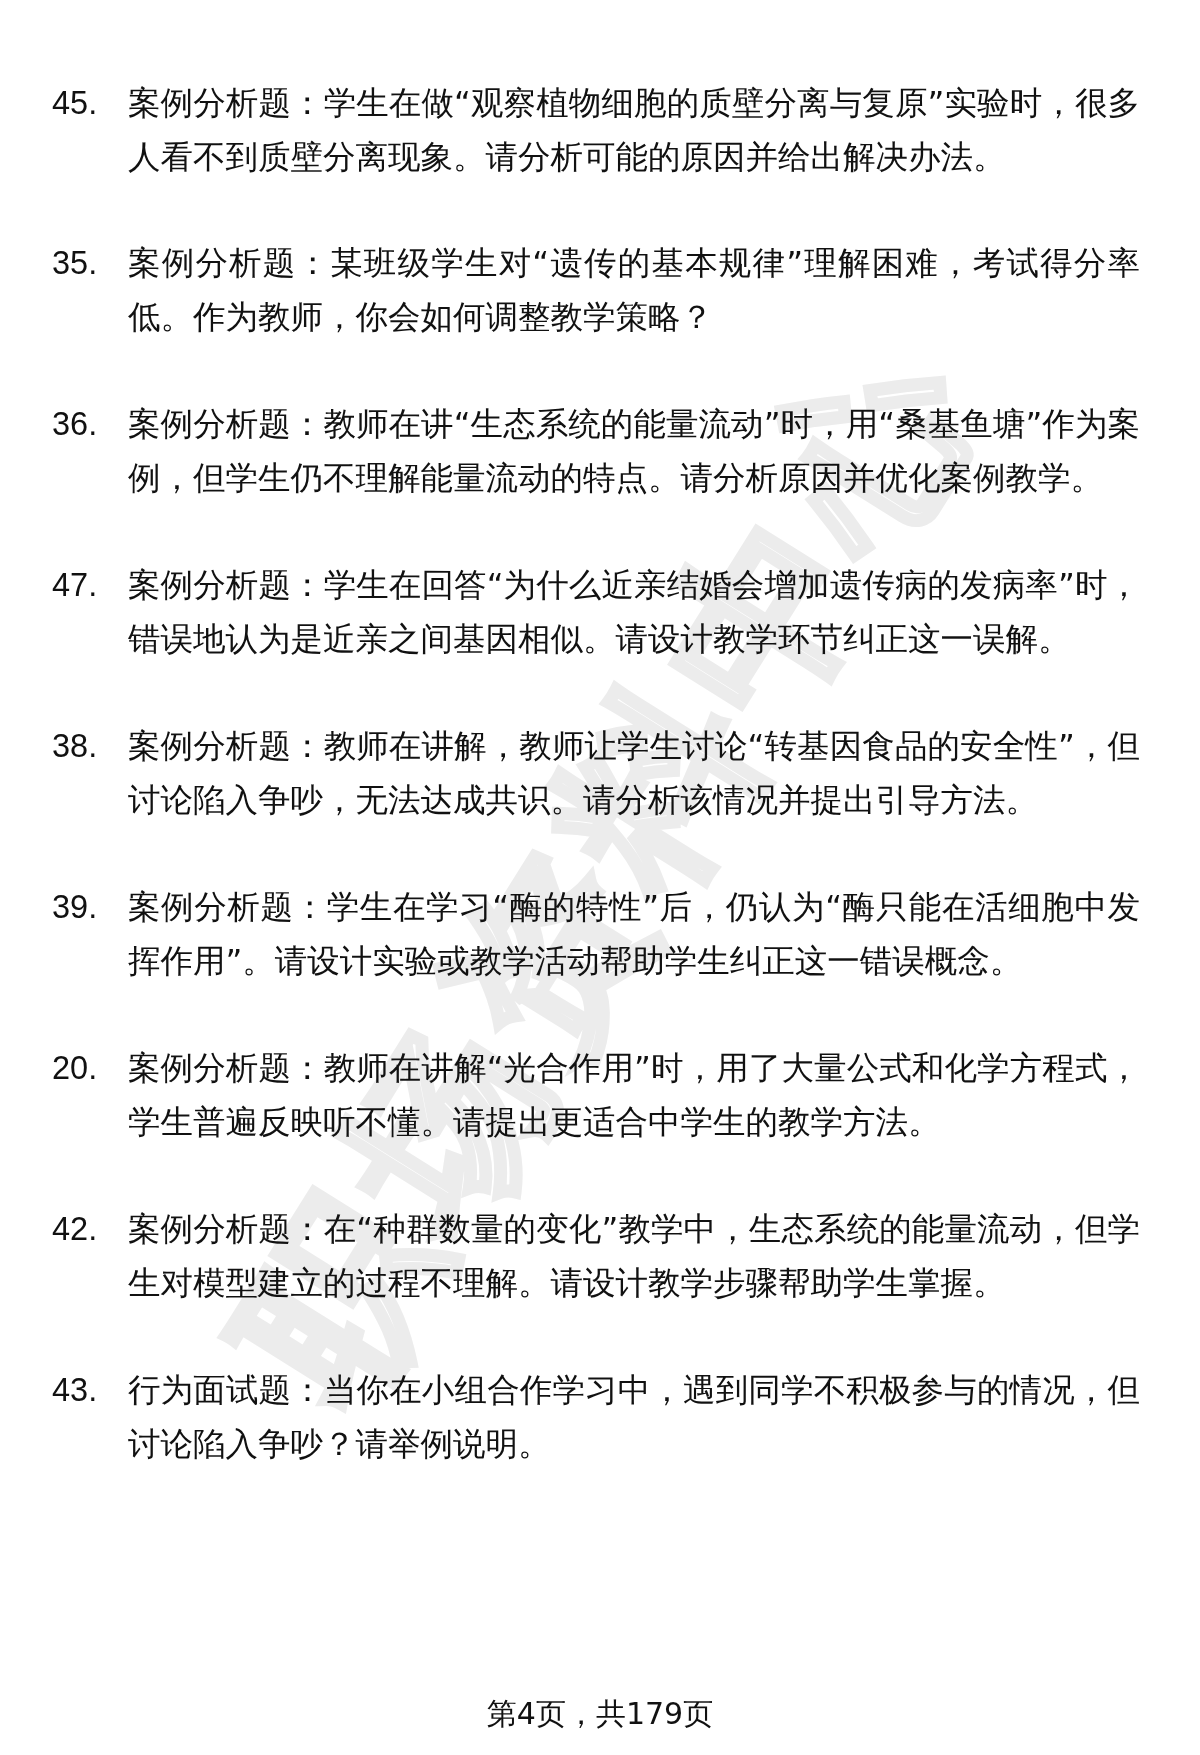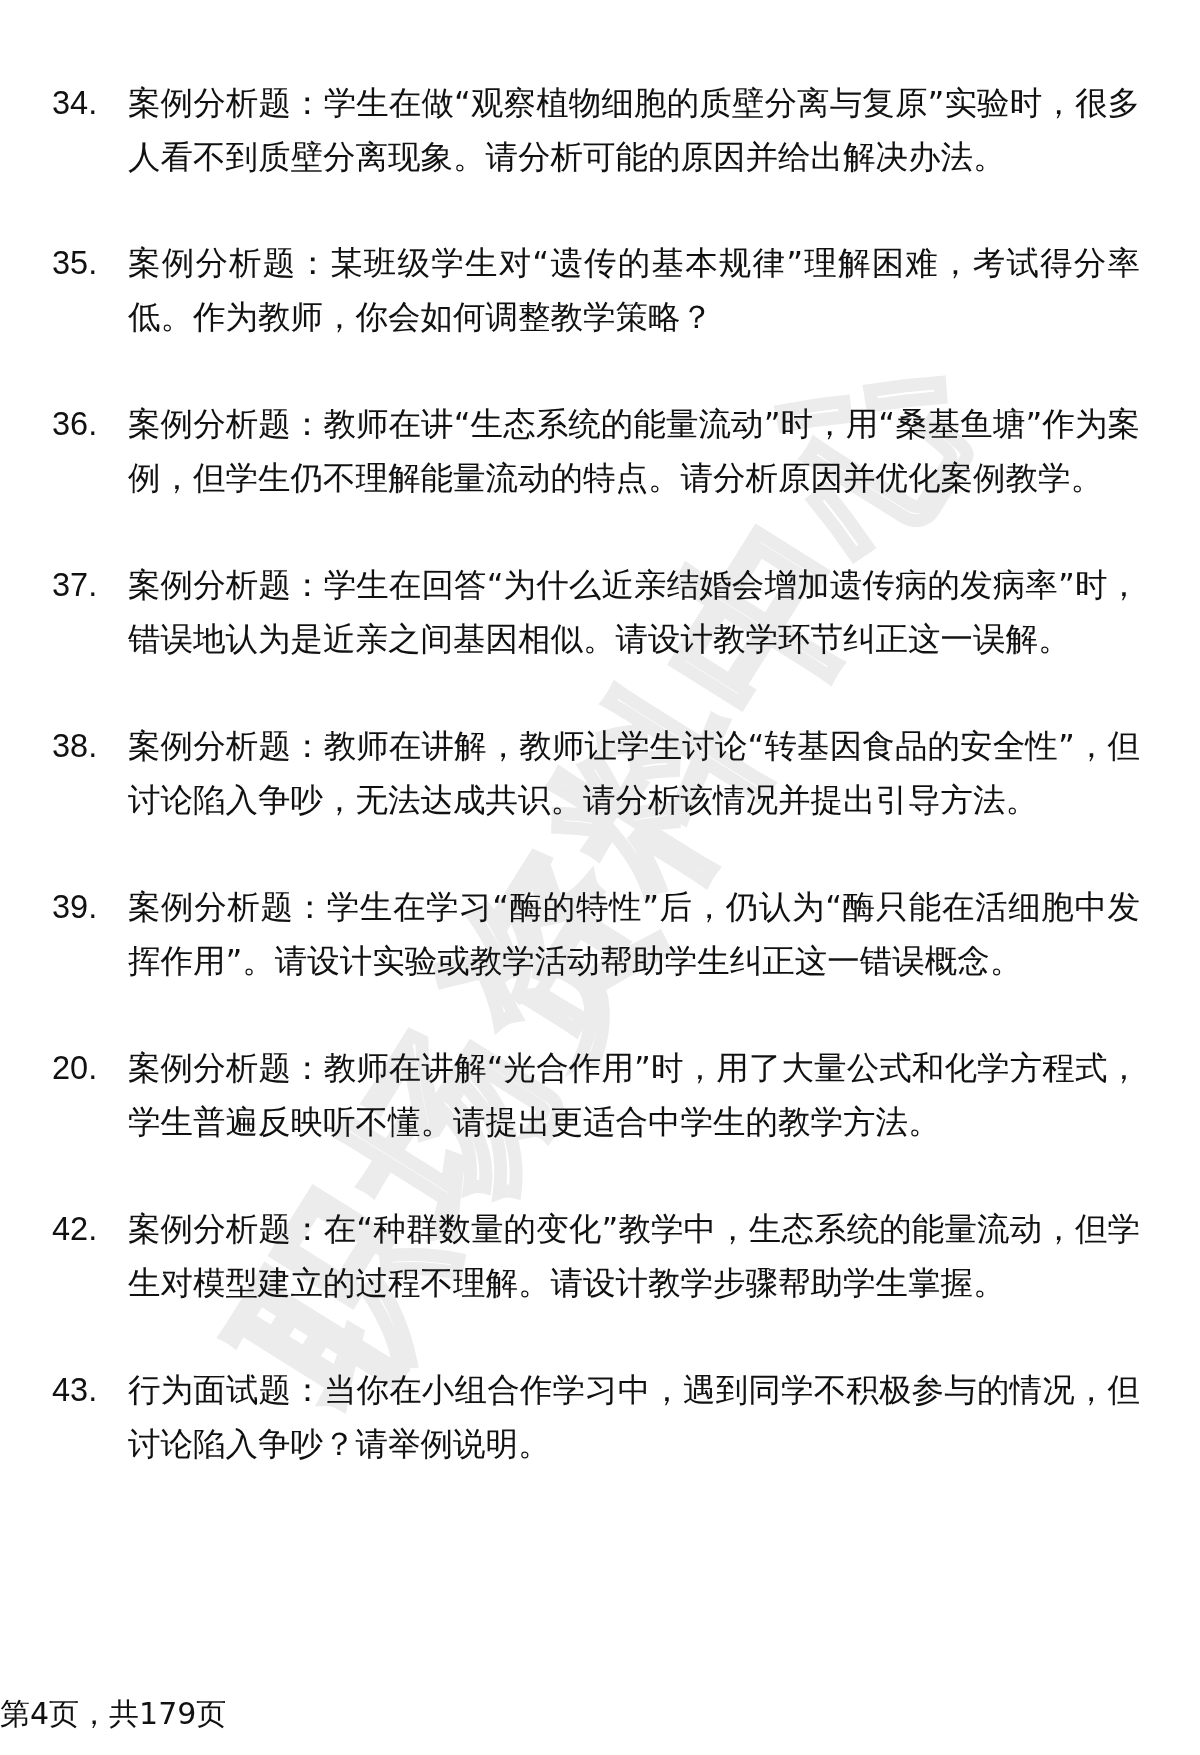--- a/index.html
+++ b/index.html
@@ -69,54 +69,54 @@
       display: block;
       text-align: justify;
       margin-top: 17px;
     }
     .q34 { margin-bottom: 53px; }
     .footer {
       position: absolute;
       left: 0;
       width: 1200px;
       top: 1694px;
-      text-align: left;
+      text-align: center;
       font-size: 30px;
       line-height: 40px;
       z-index: 1;
     }
   </style>
 </head>
 <body>
 
 <div class="page">
 
   <div class="watermark">
     <span class="watermark-text">职场资料中心</span>
   </div>
 
   <div class="question-list">
 
     <div class="question q34">
-      <span class="num">34.</span>
+      <span class="num">45.</span>
       <span class="text">案例分析题：学生在做“观察植物细胞的质壁分离与复原”实验时，很多人看不到质壁分离现象。请分析可能的原因并给出解决办法。</span>
     </div>
 
     <div class="question">
       <span class="num">35.</span>
       <span class="text">案例分析题：某班级学生对“遗传的基本规律”理解困难，考试得分率低。作为教师，你会如何调整教学策略？</span>
     </div>
 
     <div class="question">
       <span class="num">36.</span>
       <span class="text">案例分析题：教师在讲“生态系统的能量流动”时，用“桑基鱼塘”作为案例，但学生仍不理解能量流动的特点。请分析原因并优化案例教学。</span>
     </div>
 
     <div class="question">
-      <span class="num">37.</span>
+      <span class="num">47.</span>
       <span class="text">案例分析题：学生在回答“为什么近亲结婚会增加遗传病的发病率”时，错误地认为是近亲之间基因相似。请设计教学环节纠正这一误解。</span>
     </div>
 
     <div class="question">
       <span class="num">38.</span>
       <span class="text">案例分析题：教师在讲解，教师让学生讨论“转基因食品的安全性”，但讨论陷入争吵，无法达成共识。请分析该情况并提出引导方法。</span>
     </div>
 
     <div class="question">
       <span class="num">39.</span>

